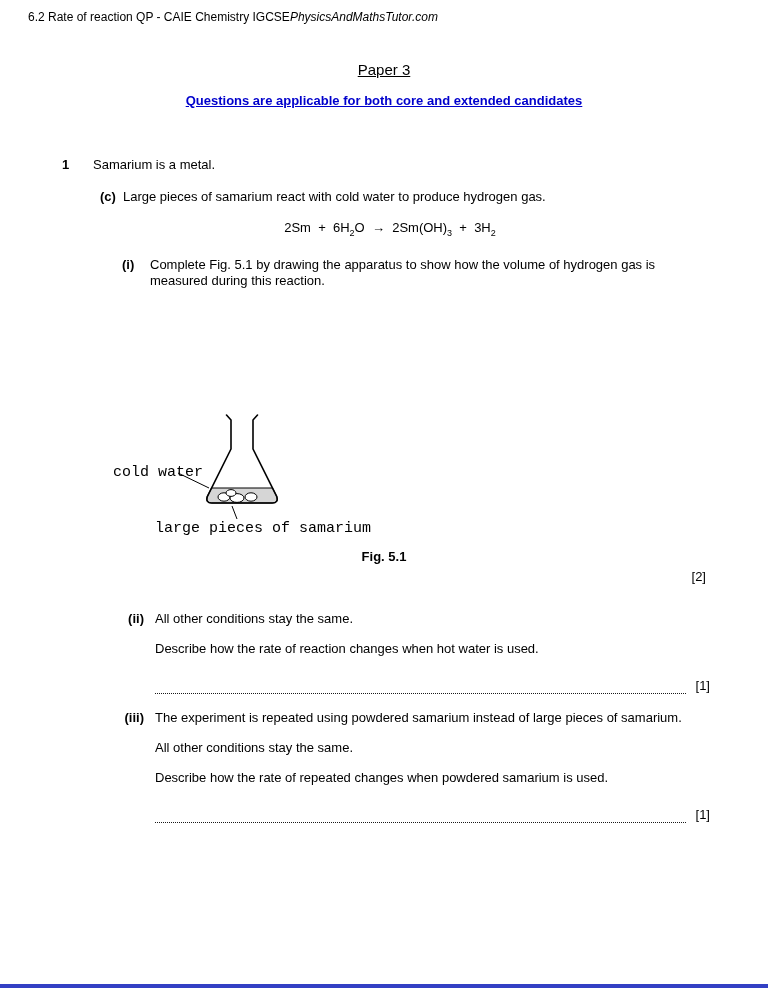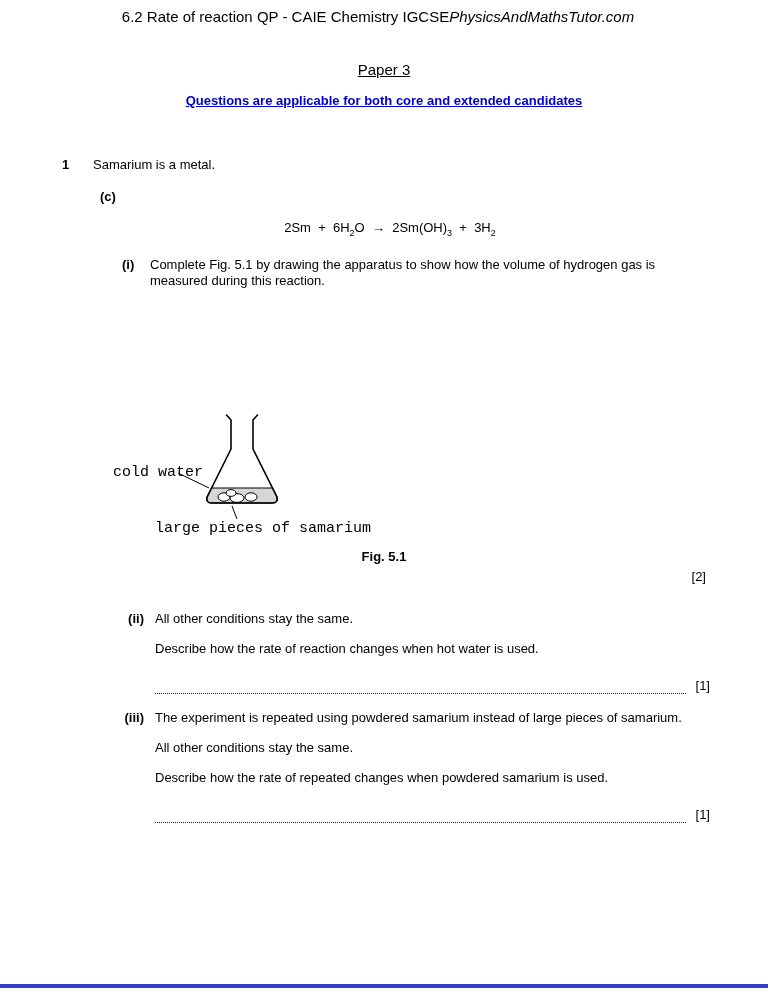--- a/index.html
+++ b/index.html
@@ -2,21 +2,21 @@
 <html><head>
 <meta charset="utf-8">
 <style>
   html,body{margin:0;padding:0;}
   body{
     width:768px;height:994px;position:relative;overflow:hidden;
     background:#ffffff;color:#000;
     font-family:"Liberation Sans","DejaVu Sans",sans-serif;
     font-size:13px;line-height:16px;
   }
-  .header{display:flex;justify-content:center;padding:9px 28px 0 16px;font-size:15px;}
+  .header{display:flex;justify-content:flex-start;padding:9px 28px 0 28px;font-size:12px;}
   .header-right{font-style:italic;}
   .title{text-align:center;margin-top:37px;font-size:15px;font-weight:normal;text-decoration:underline;}
   .subtitle{text-align:center;margin-top:15px;font-size:13px;font-weight:bold;}
   .q-intro{margin:48px 0 0 62px;display:flex;}
   .q-num{width:24px;font-weight:bold;flex:none;}
   .q-intro .q-text{margin-left:7px;}
   .part-c{margin:16px 0 0 100px;display:flex;}
   .part-c .c-label{width:18px;font-weight:bold;flex:none;}
   .part-c .c-text{margin-left:5px;}
   .equation{margin:15px 0 0 80px;width:620px;text-align:center;white-space:pre;}
@@ -54,20 +54,21 @@
 <div class="title">Paper 3</div>
 <div class="subtitle" style="color: rgb(0, 0, 204); text-decoration: underline;">Questions are applicable for both core and extended candidates</div>
 
 <div class="q-intro">
   <span class="q-num">1</span>
   <span class="q-text">Samarium is a metal.</span>
 </div>
 
 <div class="part-c">
   <span class="c-label">(c)</span>
+  <span class="c-text">Large pieces of samarium react with cold water to produce hydrogen gas.</span>
 </div>
 
 <div class="equation"><span>2Sm  +  6H</span><sub>2</sub><span>O  </span><span>→</span><span>  2Sm(OH)</span><sub>3</sub><span>  +  3H</span><sub>2</sub></div>
 
 <div class="part-i">
   <span class="sub-label">(i)</span>
   <span class="sub-text">Complete Fig. 5.1 by drawing the apparatus to show how the volume of hydrogen gas is measured during this reaction.</span>
 </div>
 
 <div class="figure">

